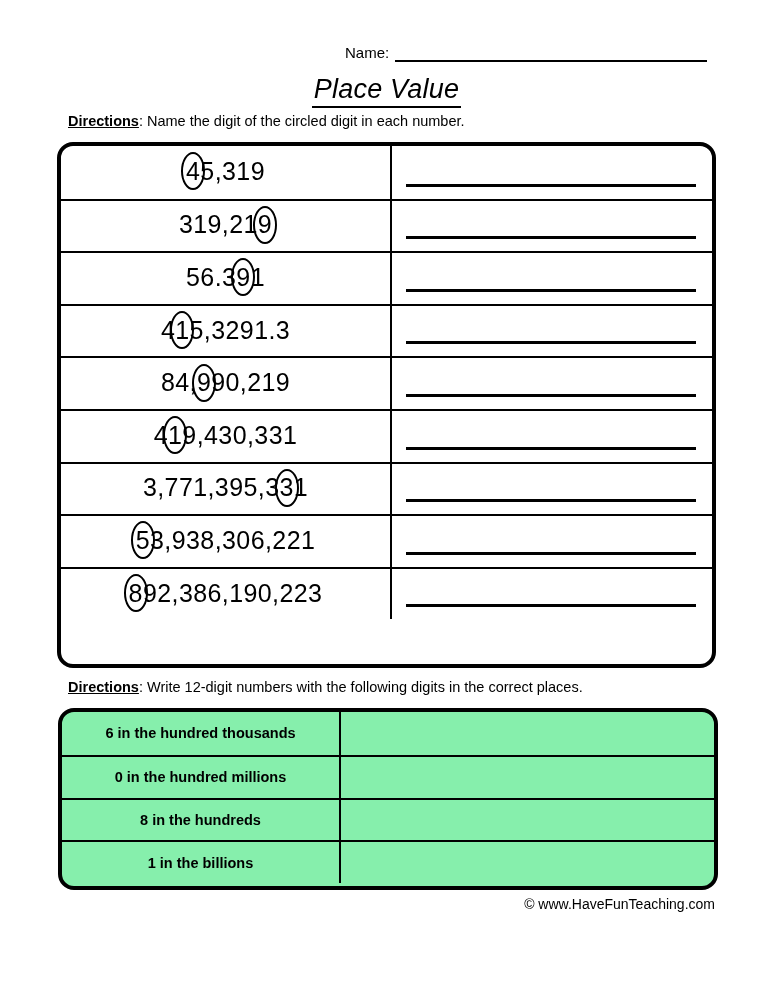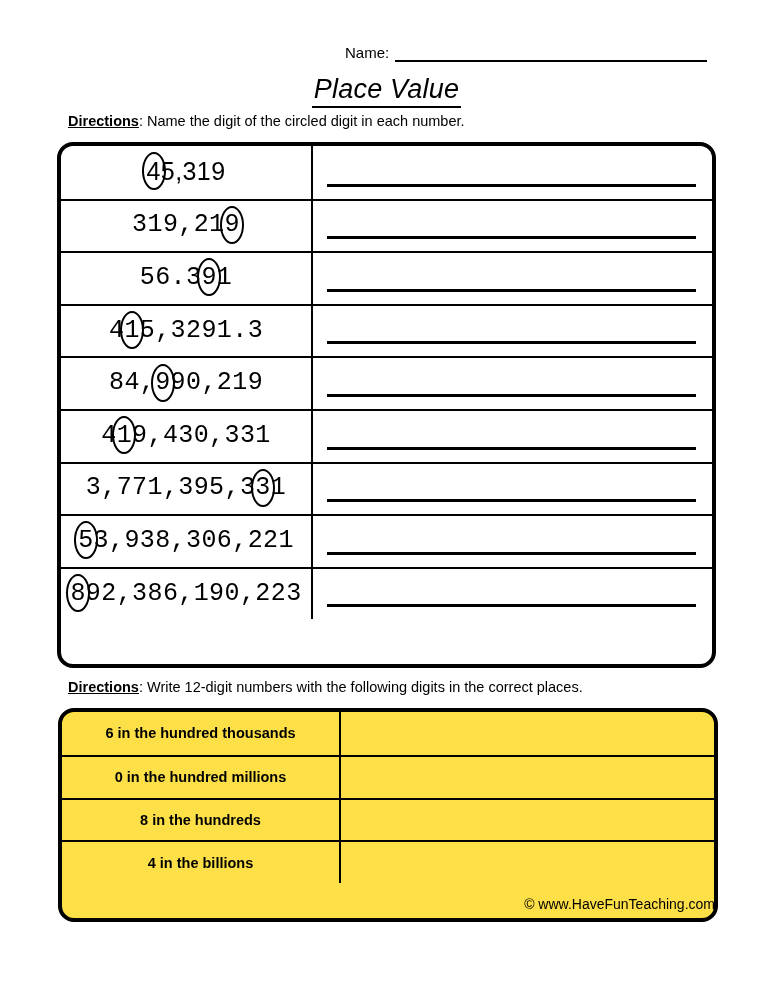--- a/index.html
+++ b/index.html
@@ -79,24 +79,23 @@
     background: #fff;
   }
   .mt-row {
     position: relative;
     height: 52.6px;
     display: flex;
     box-sizing: border-box;
   }
   .mt-row + .mt-row {
     border-top: 2px solid #000;
-    font-family: Liberation Mono, monospace;
   }
   .mt-num-cell {
-    width: 252px;
+    width: 331px;
     box-sizing: border-box;
     border-right: 2px solid #000;
     display: flex;
     align-items: center;
     justify-content: center;
     position: relative;
   }
   .num {
     position: relative;
     display: inline-block;
@@ -134,26 +133,26 @@
     bottom: 12px;
     border-bottom: 3px solid #000;
   }
 
   
   .bottom-table {
     position: absolute;
     left: 58px;
     top: 708px;
     width: 660px;
-    height: 214px;
+    height: 182px;
     box-sizing: border-box;
     border: 4px solid #000;
     border-radius: 16px;
     overflow: hidden;
-    background: #fde047;
+    background: #86efac;
   }
   .bt-row {
     height: 42.8px;
     display: flex;
     box-sizing: border-box;
   }
   .bt-row + .bt-row {
     border-top: 2px solid #000;
   }
   .bt-prompt {
@@ -282,18 +281,18 @@
     </div>
     <div class="bt-row">
       <div class="bt-prompt">0 in the hundred millions</div>
       <div class="bt-answer"></div>
     </div>
     <div class="bt-row">
       <div class="bt-prompt">8 in the hundreds</div>
       <div class="bt-answer"></div>
     </div>
     <div class="bt-row">
-      <div class="bt-prompt">4 in the billions</div>
+      <div class="bt-prompt">1 in the billions</div>
       <div class="bt-answer"></div>
     </div>
   </div>
 
 <div class="footer">© www.HaveFunTeaching.com</div>
 
 </body></html>

